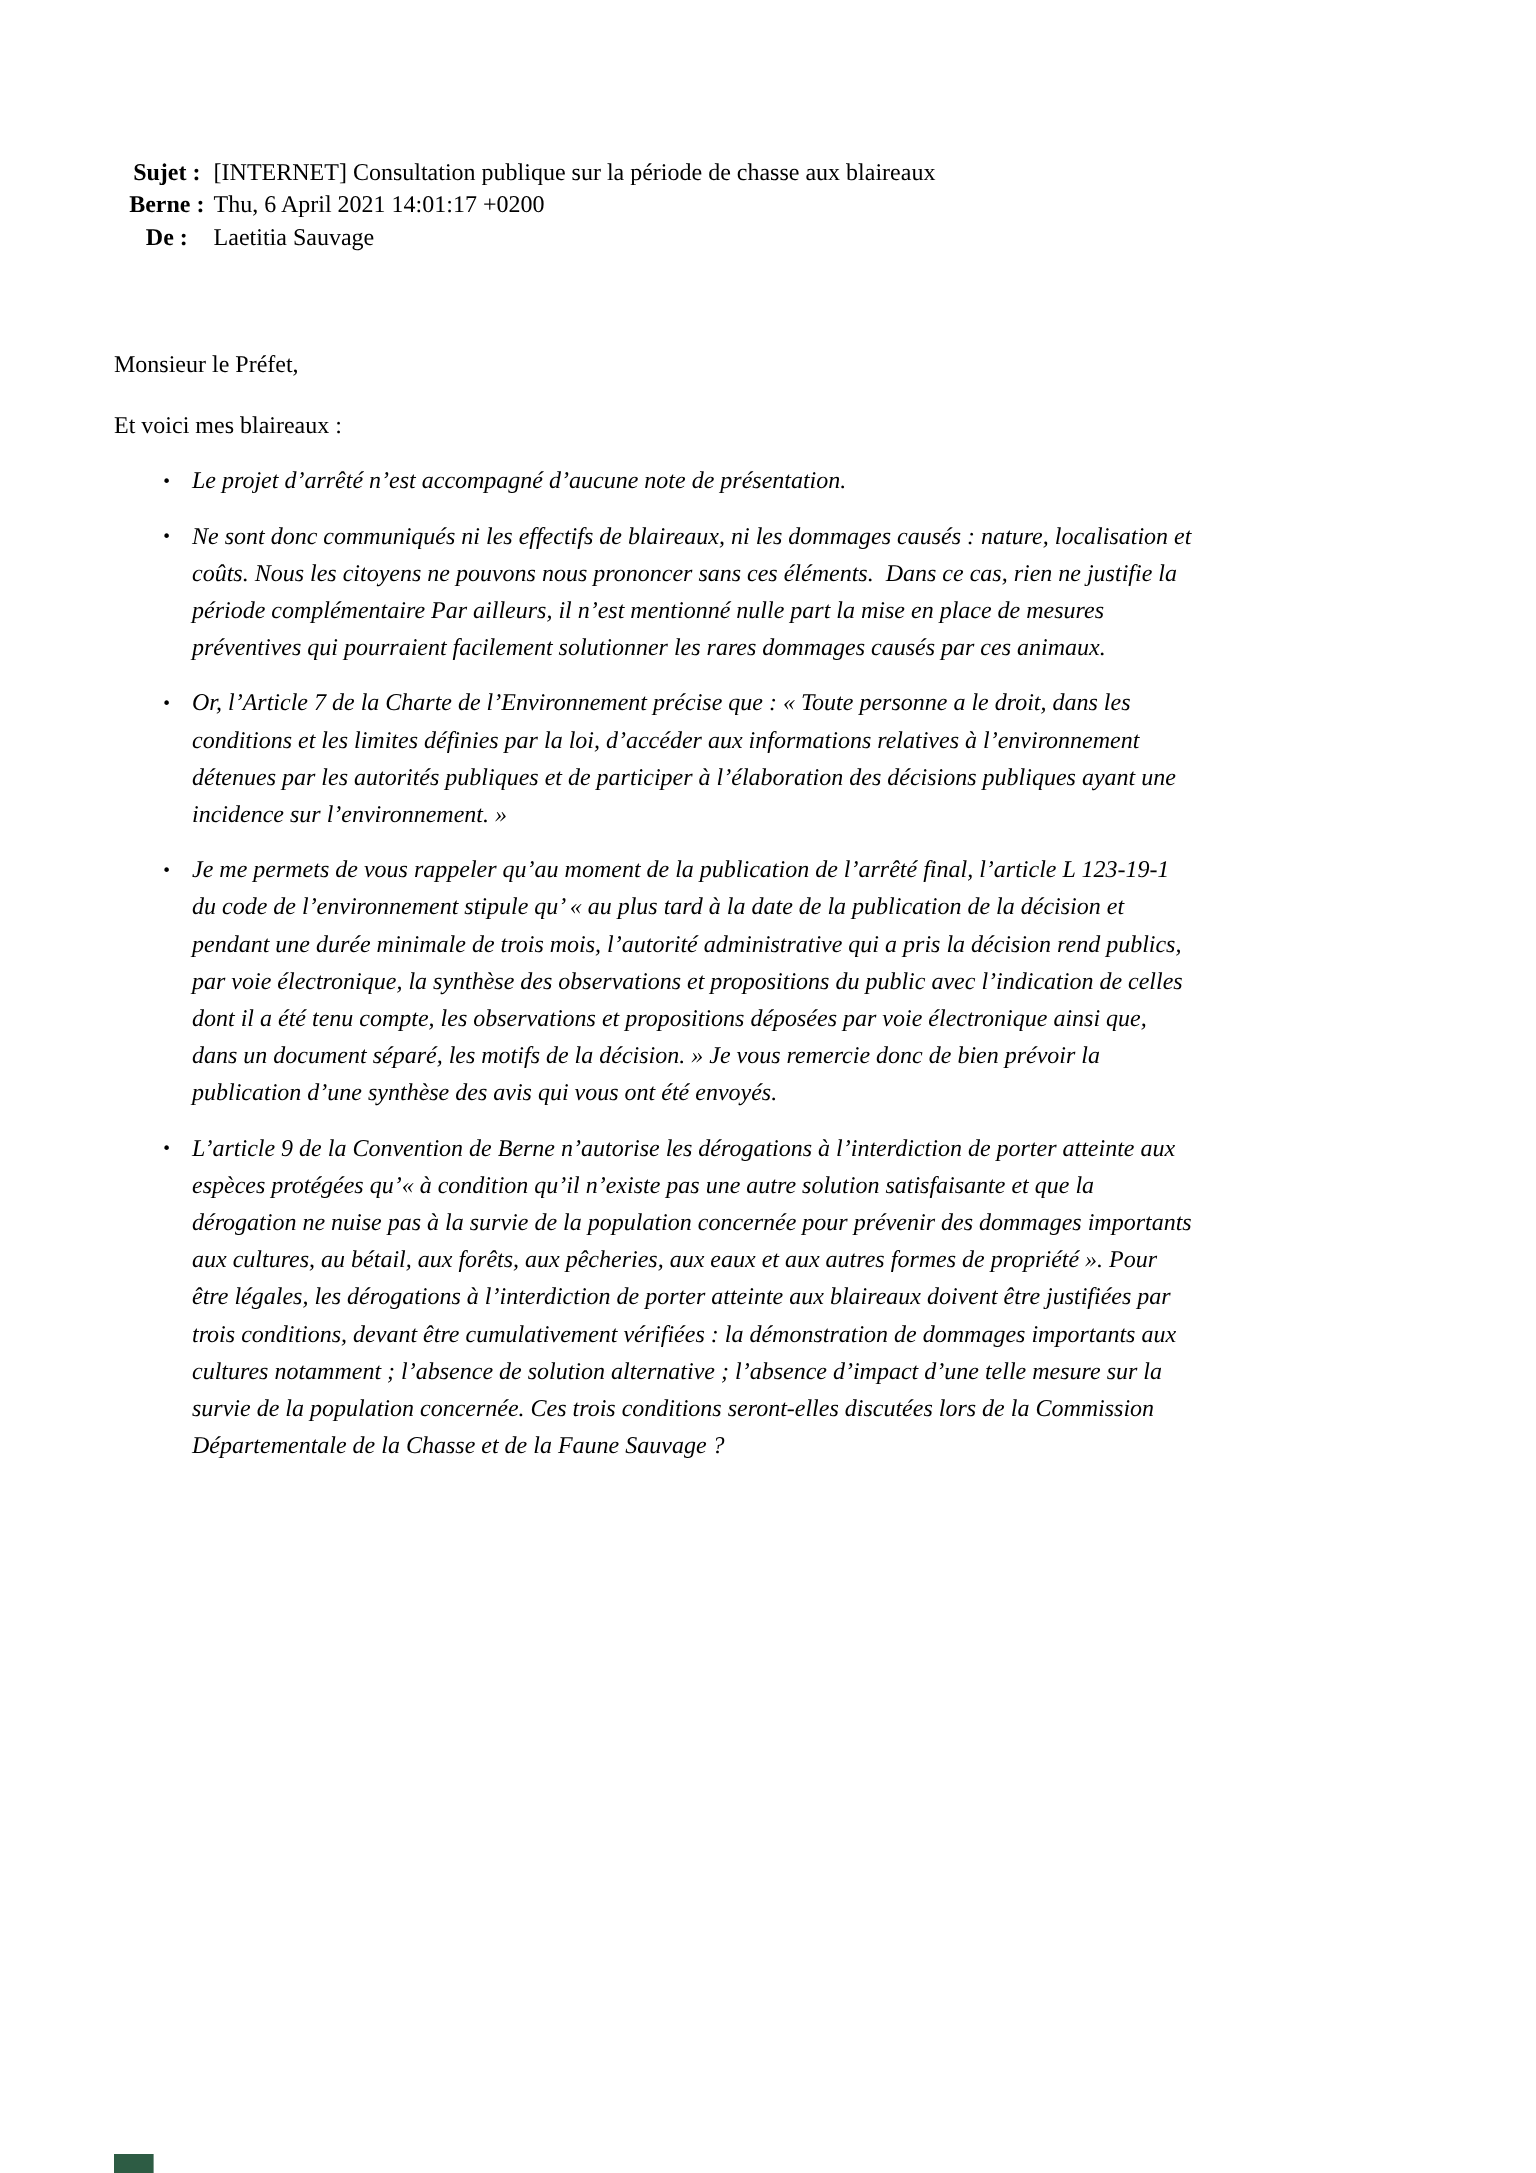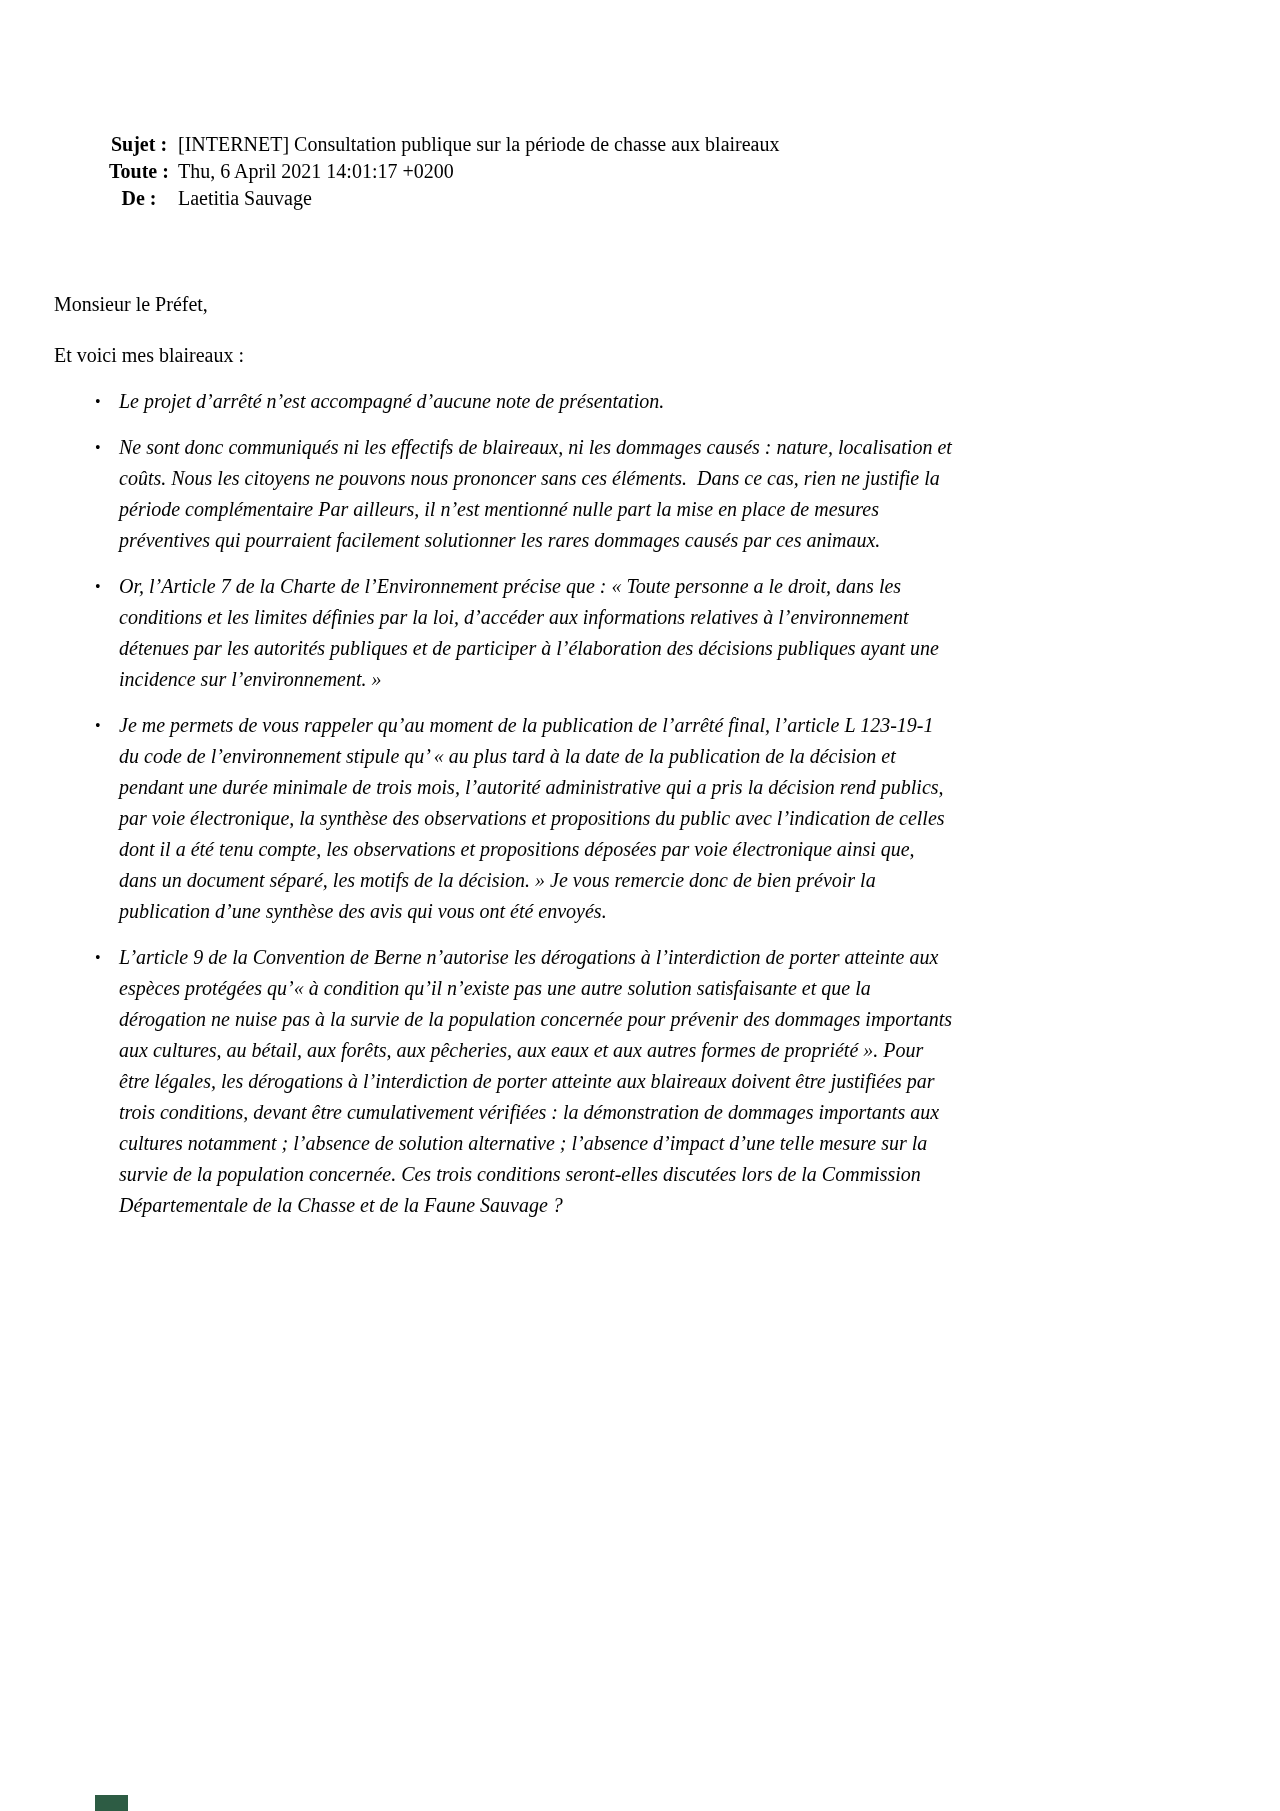--- a/index.html
+++ b/index.html
@@ -23,21 +23,21 @@
   .header-row { display: flex; }
   .header-label {
     display: inline-block;
     min-width: 64px;
     text-align: center;
     font-weight: bold;
   }
   .header-value { margin-left: 7px; text-align: right; }
 
   .content {
-    padding-left: 54px;
+    padding-left: 95px;
     width: 900px;
     font-size: 20px;
     line-height: 31px;
   }
   .salutation { margin-top: 77px; }
   .intro { margin-top: 29px; white-space: pre-wrap; }
   .arguments-lead { margin: 0; }
 
   .bullets {
     margin: 11px 0 0 0;
@@ -65,21 +65,21 @@
 <body>
 
 <div class="page">
 
   <div class="header-block">
     <div class="header-row">
       <span class="header-label">Sujet :</span>
       <span class="header-value">[INTERNET] Consultation publique sur la période de chasse aux blaireaux</span>
     </div>
     <div class="header-row">
-      <span class="header-label">Toute :</span>
+      <span class="header-label">Berne :</span>
       <span class="header-value">Thu, 6 April 2021 14:01:17 +0200</span>
     </div>
     <div class="header-row">
       <span class="header-label">De :</span>
       <span class="header-value">Laetitia Sauvage</span>
     </div>
   </div>
 
   <div class="content">
     <p class="salutation">Monsieur le Préfet,</p>

